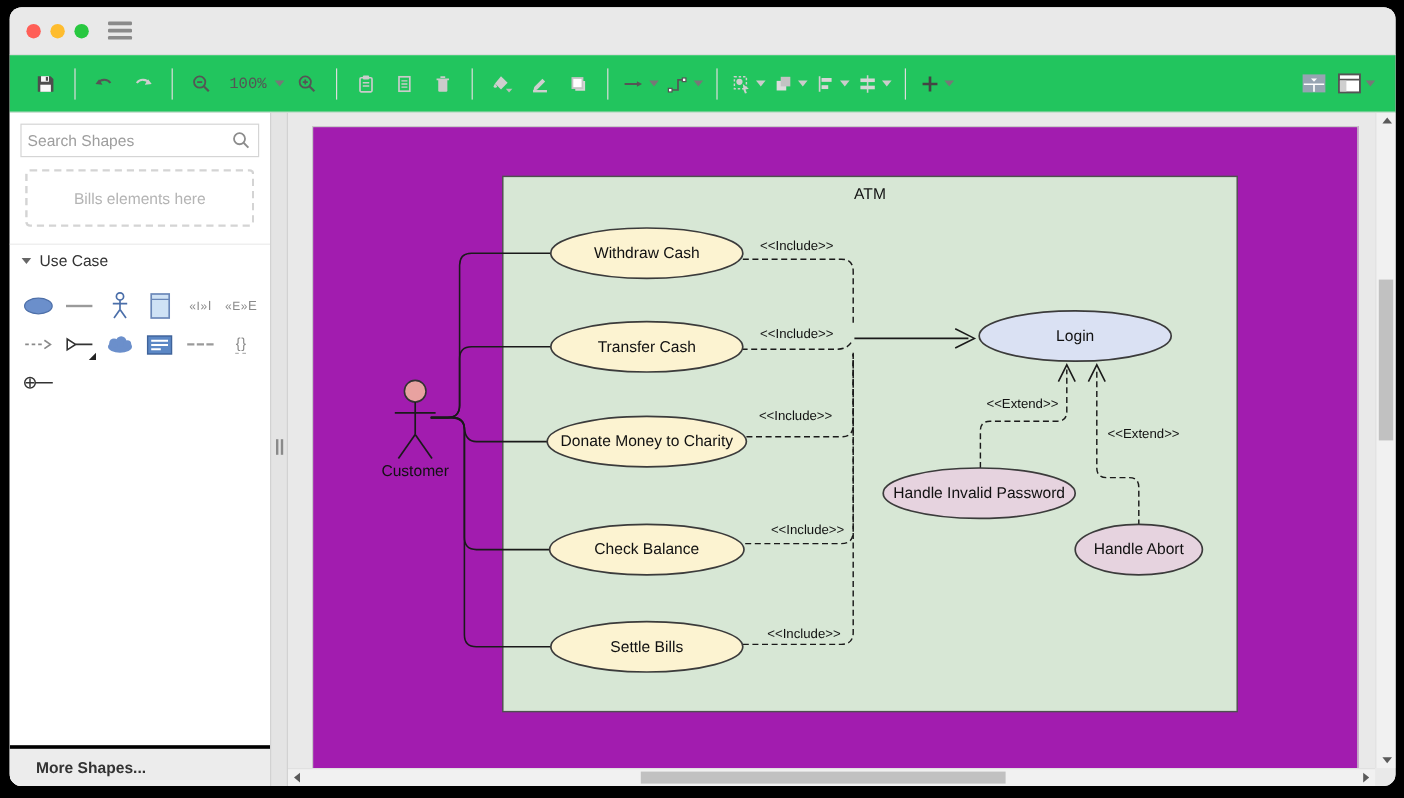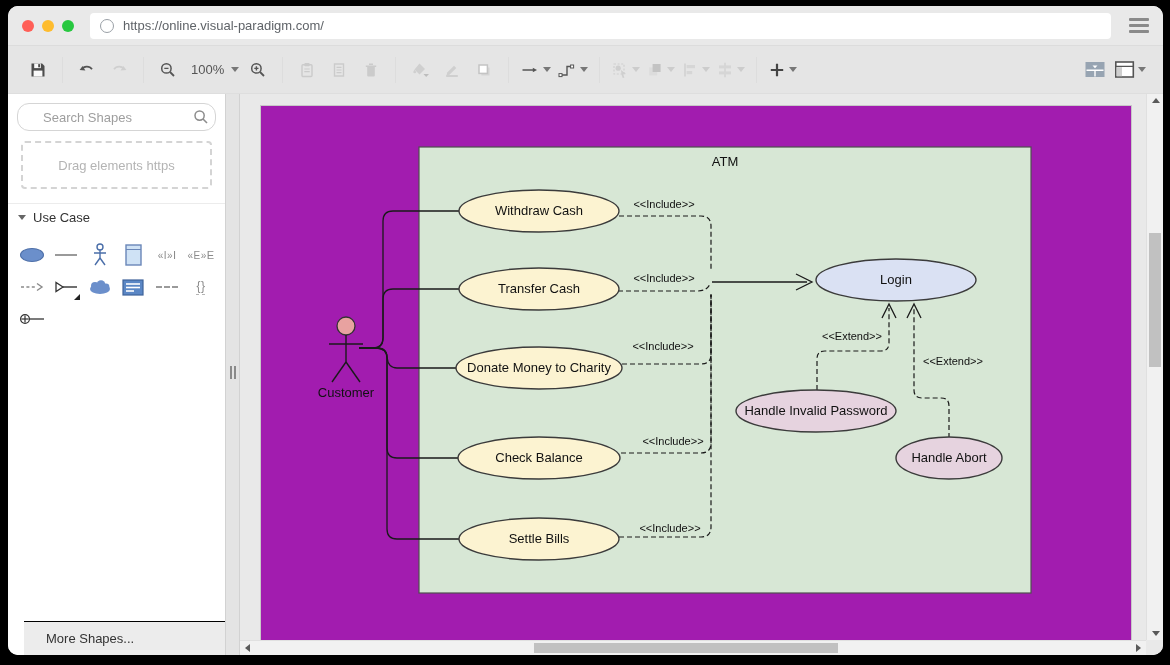--- a/index.html
+++ b/index.html
@@ -10,53 +10,53 @@
   .chrome{height:40px;background:#e9e9e9;display:flex;align-items:center;padding:0 14px;border-bottom:1px solid #dcdcdc;box-sizing:border-box;}
   .lights{display:flex;gap:8px;margin-right:16px;}
   .light{width:12px;height:12px;border-radius:50%;}
   .urlbar{flex:1;height:26px;background:#fff;border-radius:4px;display:flex;align-items:center;padding:0 10px;margin-right:18px;}
   .site-ring{width:12px;height:12px;border:1.6px solid #9aa0a6;border-radius:50%;margin-right:9px;flex:none;}
   .url-text{font-size:13px;color:#5f6368;white-space:nowrap;}
   .hamburger{width:20px;display:flex;flex-direction:column;gap:3px;cursor:pointer;}
   .hamburger div{height:3px;background:#8a8a8a;border-radius:1px;}
 
   
-  .toolbar{height:48px;background:#e5e5e5;border-bottom:1px solid #dedede;display:flex;align-items:center;padding:0 14px;box-sizing:border-box;}
+  .toolbar{height:48px;background:#22c55e;border-bottom:1px solid #dedede;display:flex;align-items:center;padding:0 14px;box-sizing:border-box;font-family:Liberation Mono, monospace;}
   .tbtn{height:28px;min-width:26px;display:flex;align-items:center;justify-content:center;gap:3px;margin:0 3px;cursor:pointer;}
   .tsep{width:1px;height:26px;background:#ddd;margin:0 8px;flex:none;}
   .caret{width:0;height:0;border-left:4px solid transparent;border-right:4px solid transparent;border-top:5px solid #777;}
   .caret.dis{border-top-color:#ccc;}
   .zoomlabel{font-size:13px;color:#555;margin:0 4px;}
   .tb-right{margin-left:auto;display:flex;align-items:center;}
   svg.ic{display:block;}
 
   
   .main{display:flex;height:561px;}
   .sidebar{width:217px;background:#fff;position:relative;flex:none;box-sizing:border-box;}
   .divider{width:15px;background:#e4e4e4;border-left:1px solid #d2d2d2;border-right:1px solid #d2d2d2;flex:none;position:relative;box-sizing:border-box;}
   .grip{position:absolute;top:272px;left:50%;transform:translateX(-50%);display:flex;gap:2px;}
   .grip div{width:2px;height:13px;background:#8a8a8a;}
   .canvas{flex:1;background:#e9e9e9;position:relative;overflow:hidden;}
 
   
   .searchwrap{margin:9px 9px 10px 9px;position:relative;}
-  .searchwrap input{width:100%;height:28px;box-sizing:border-box;border:1px solid #d5d5d5;border-radius:12px;padding:0 28px 0 25px;font-size:13px;color:#701a75;font-family:"Liberation Sans",sans-serif;outline:none;}
+  .searchwrap input{width:100%;height:28px;box-sizing:border-box;border:1px solid #d5d5d5;border-radius:0;padding:0 28px 0 5px;font-size:13px;color:#701a75;font-family:"Liberation Sans",sans-serif;outline:none;}
   .searchwrap input::placeholder{color:#9e9e9e;}
   .search-ic{position:absolute;right:7px;top:6px;}
   .sechead{height:27px;display:flex;align-items:center;padding:0 10px;border-top:1px solid #ececec;}
   .tri{width:0;height:0;border-left:4.5px solid transparent;border-right:4.5px solid transparent;border-top:5.5px solid #666;margin-right:7px;flex:none;}
   .sechead .lbl{font-size:13px;color:#333;}
   .shicons{margin-left:auto;display:flex;align-items:center;gap:11px;}
   .droparea{margin:10px 13px 14px 13px;height:44px;border:2px dashed #d4d4d4;border-radius:4px;display:flex;align-items:center;justify-content:center;}
   .droparea span{font-size:13px;color:#b4b4b4;}
   .palette{display:grid;grid-template-columns:repeat(6,32px);grid-auto-rows:32px;padding:8px 8px;justify-content:space-between;}
   .pitem{display:flex;align-items:center;justify-content:center;cursor:pointer;position:relative;}
   .pglyph{font-size:10px;color:#8a8a8a;letter-spacing:0.5px;}
   .flyout{position:absolute;right:2px;bottom:3px;width:0;height:0;border-left:6px solid transparent;border-bottom:6px solid #222;}
-  .morebar{position:absolute;bottom:0;left:16px;width:100%;height:34px;background:#ececec;border-top:1px solid #000000;display:flex;align-items:center;box-sizing:border-box;padding-left:22px;cursor:pointer;}
+  .morebar{position:absolute;bottom:0;left:0;width:100%;height:34px;background:#ececec;border-top:3px solid #000000;display:flex;align-items:center;box-sizing:border-box;padding-left:22px;cursor:pointer;font-weight:bold;}
   .morebar span{font-size:13px;color:#333;}
 
   
   .page{position:absolute;left:20px;top:11px;width:870px;height:535px;background:#a21caf;border:1px solid #c8c8c8;}
   .vscroll{position:absolute;right:0;top:0;width:17px;bottom:15px;background:#f1f1f1;border-left:1px solid #e0e0e0;box-sizing:border-box;}
   .vthumb{position:absolute;left:2px;width:12px;top:139px;height:134px;background:#c1c1c1;}
   .hscroll{position:absolute;left:0;right:17px;bottom:0;height:15px;background:#f1f1f1;border-top:1px solid #e0e0e0;box-sizing:border-box;}
   .hthumb{position:absolute;left:294px;width:304px;top:2px;height:10px;background:#c1c1c1;}
   .arr{position:absolute;width:0;height:0;}
   .arr.up{left:5px;top:4px;border-left:4px solid transparent;border-right:4px solid transparent;border-bottom:5px solid #5a5a5a;}
@@ -72,24 +72,20 @@
 <body>
 
 <div class="window">
 
   <div class="chrome">
     <div class="lights">
       <div class="light" style="background:#ff5f57"></div>
       <div class="light" style="background:#febc2e"></div>
       <div class="light" style="background:#28c840"></div>
     </div>
-    <div class="urlbar">
-      <div class="site-ring"></div>
-      <span class="url-text">https://online.visual-paradigm.com/</span>
-    </div>
     <div class="hamburger">
         <div></div>
         <div></div>
         <div></div>
       </div>
   </div>
 
   <div class="toolbar">
     <div class="tbtn">
       <svg class="ic" width="18" height="18">
@@ -259,21 +255,21 @@
       <div class="searchwrap">
         <input type="text" placeholder="Search Shapes" style="">
         <svg class="search-ic" width="16" height="16">
             <circle cx="6.6" cy="6.6" r="4.6" stroke="#8c8c8c" stroke-width="1.5" fill="none"></circle>
             <line x1="10" y1="10" x2="14" y2="14" stroke="#8c8c8c" stroke-width="1.6"></line>
           </svg>
       </div>
 
 
       <div class="droparea">
-        <span>Drag elements https</span>
+        <span>Bills elements here</span>
       </div>
 
       <div class="sechead">
         <div class="tri"></div>
         <span class="lbl">Use Case</span>
       </div>
 
       <div class="palette">
         <div class="pitem">
             <div style="width:22px;height:12px;background:#6b8fcb;border:1px solid #4d6fa8;border-radius:50%;"></div>

